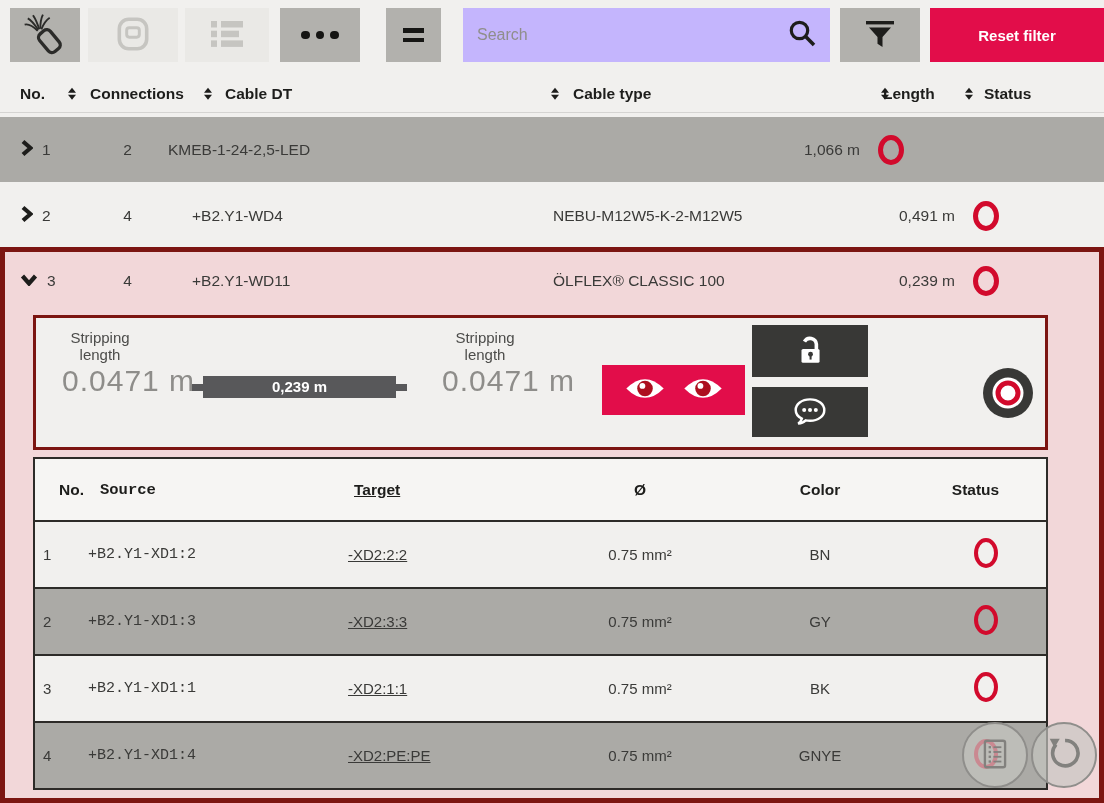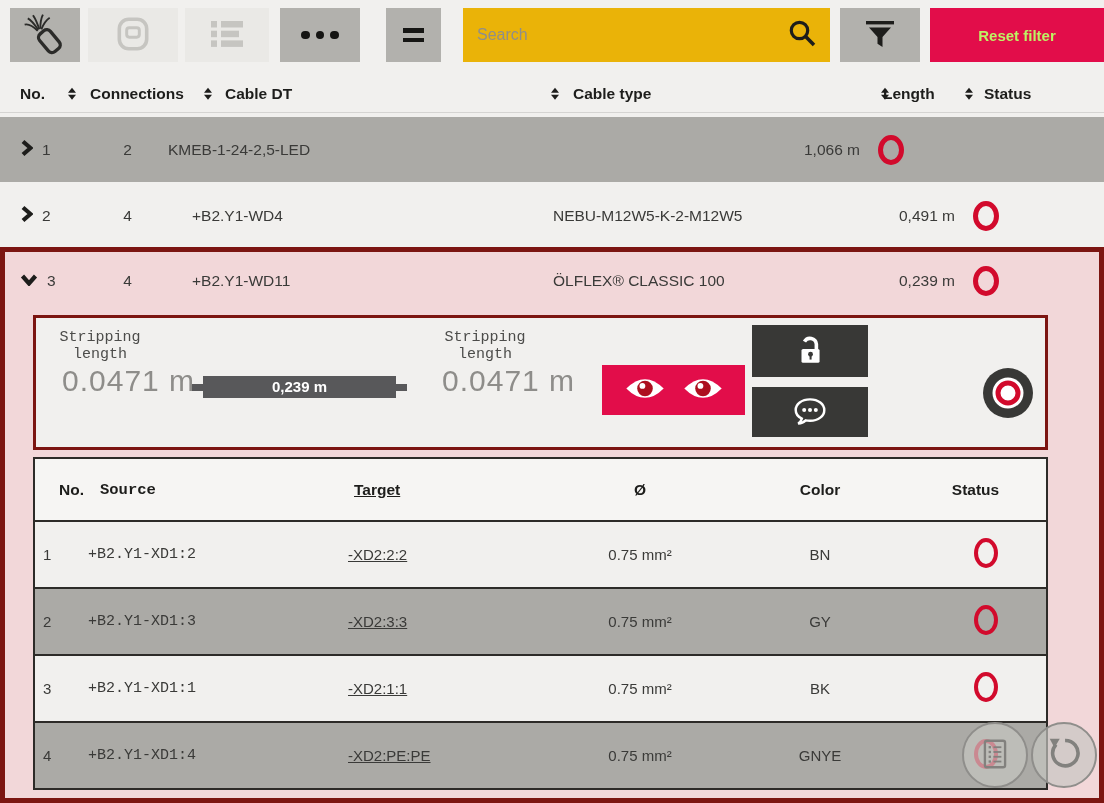--- a/index.html
+++ b/index.html
@@ -14,25 +14,25 @@
   
   .toolbar { position:absolute; top:0; left:0; width:1104px; height:70px; }
   .tb { position:absolute; top:8px; height:54px; border:none; display:flex; align-items:center; justify-content:center; cursor:pointer; }
   .tb.gray { background:#b2b1ad; }
   .tb.lite { background:#eae9e6; }
   .btn-cable   { left:10px;  width:70px; }
   .btn-housing { left:88px;  width:90px; }
   .btn-list    { left:185px; width:84px; }
   .btn-more    { left:280px; width:80px; gap:6px; }
   .btn-equals  { left:386px; width:55px; flex-direction:column; gap:5px; }
-  .search-box  { left:463px; width:367px; background:#eab308; padding:0 12px 0 14px; justify-content:space-between; }
+  .search-box  { left:463px; width:367px; background:#c4b5fd; padding:0 12px 0 14px; justify-content:space-between; }
   .search-box input { flex:1; background:transparent; border:none; outline:none; font-size:16px; color:#434341; font-family:inherit; }
   .search-box input::placeholder { color:#8f8e8b; }
   .btn-filter  { left:840px; width:80px; }
-  .btn-reset   { left:930px; width:174px; background:#e20d4a; color:#bef264; font-weight:bold; font-size:15px; font-family:inherit; }
+  .btn-reset   { left:930px; width:174px; background:#e20d4a; color:#ffffff; font-weight:bold; font-size:15px; font-family:inherit; }
   .dot { width:8.5px; height:8.5px; border-radius:50%; background:#161614; }
   .eqbar { width:21px; height:4.5px; background:#161614; }
 
   
   .mt-header { position:absolute; top:75px; left:0; width:1104px; height:38px; border-bottom:1px solid #d5d4d2; font-weight:bold; font-size:15.5px; color:#1d1d1b; }
   .mt-header > span, .mt-header > .sorter { position:absolute; top:50%; transform:translateY(-50%); }
   .h-no{left:20px} .h-conn{left:90px} .h-dt{left:225px} .h-type{left:573px} .h-len{left:883px} .h-status{left:984px}
   .s1{left:68px} .s2{left:204px} .s3{left:551px} .s4{left:881px} .s5{left:965px}
   .sorter { display:flex; flex-direction:column; gap:2.5px; cursor:pointer; }
   .sorter i { display:block; width:0; height:0; border-left:4.5px solid transparent; border-right:4.5px solid transparent; }
@@ -54,21 +54,21 @@
   
   .expanded { position:absolute; top:247px; left:0; width:1104px; height:556px;
               border:5px solid #7c1511; background:#f2d7d9; }
   .exp-row { position:absolute; top:0; left:0; width:1094px; height:58px; display:grid;
              grid-template-columns:90px 65px 385px 315px 95px 1fr;
              align-items:center; font-size:15.5px; cursor:pointer; }
   .exp-row .c-no { padding-left:15px; }
 
   .strip-panel { position:absolute; left:28px; top:63px; width:1015px; height:135px;
                  background:#f1f0ee; border:3px solid #7c1511; }
-  .sl-label { position:absolute; width:100px; text-align:center; font-size:15px; line-height:17px; color:#4c4c4a;font-family:Liberation Mono, monospace; }
+  .sl-label { position:absolute; width:100px; text-align:center; font-size:15px; line-height:17px; color:#4c4c4a; }
   .lbl-1 { left:14px; top:11px; } .lbl-2 { left:399px; top:11px; }
   .sl-value { position:absolute; top:46px; font-size:30px; color:#8e8d8a; letter-spacing:1px; white-space:nowrap; }
   .val-1 { left:26px; } .val-2 { left:406px; }
   .cable-g { position:absolute; left:156px; top:58px; display:flex; align-items:center; }
   .cable-stub { width:11px; height:7px; background:#58585a; }
   .cable-bar { width:193px; height:22px; background:#58585a; color:#fff; font-size:15px; font-weight:bold; text-align:center; line-height:22px; }
   .eye-btn { position:absolute; left:566px; top:47px; width:143px; height:50px; background:#e20d4a; border:none;
              display:flex; align-items:center; justify-content:center; gap:16px; cursor:pointer; }
   .dark-btn { position:absolute; left:716px; width:116px; background:#383836; border:none;
               display:flex; align-items:center; justify-content:center; cursor:pointer; }

